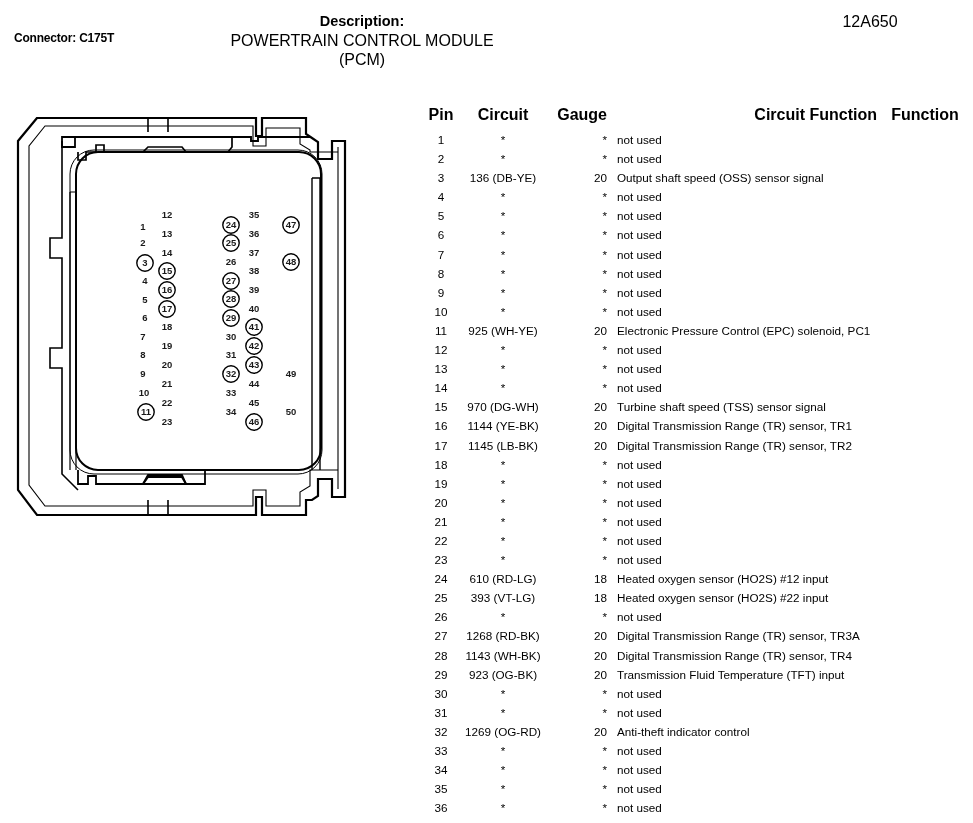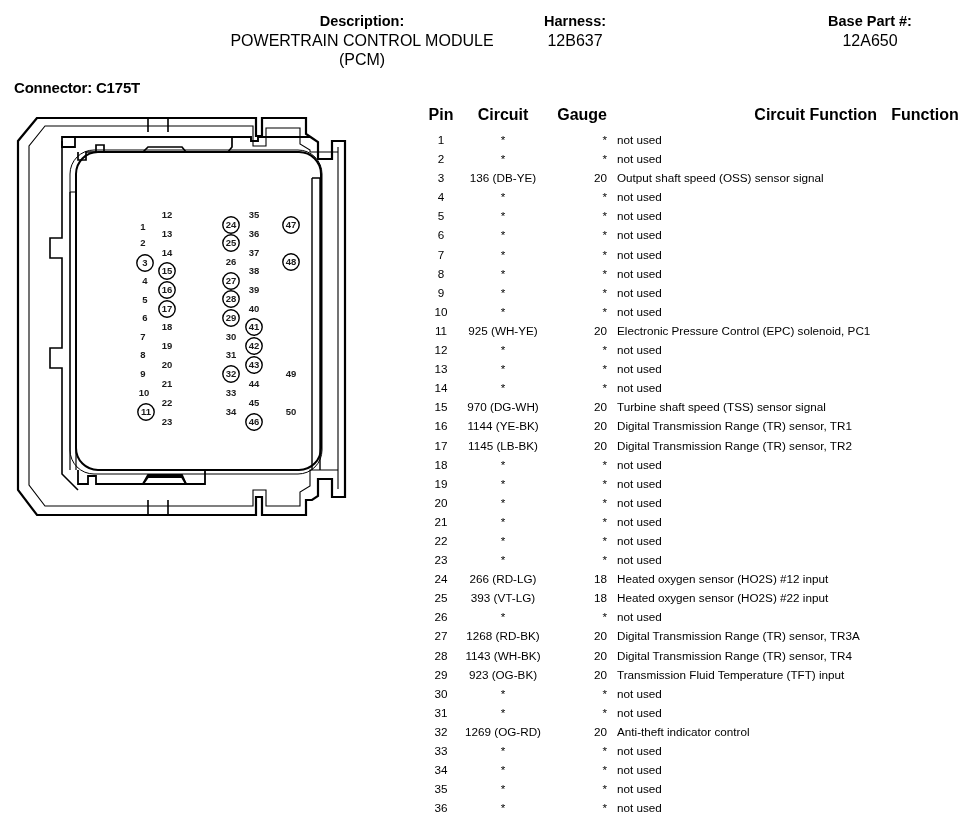--- a/index.html
+++ b/index.html
@@ -16,25 +16,24 @@
     overflow: hidden;
   }
 
   
   #header { position: absolute; left: 0; top: 0; width: 973px; height: 98px; }
 
   #connector-title {
     position: absolute;
     left: 14px;
     top: 31px;
-    font-size: 15px;
+    font-size: 12px;
     font-weight: bold;
     letter-spacing: -0.2px;
     white-space: nowrap;
-    margin-top: 48px;
   }
 
   .hdr-col { position: absolute; text-align: center; }
   .hdr-label {
     font-size: 14.5px;
     font-weight: bold;
     white-space: nowrap;
     line-height: 19px;
   }
   .hdr-value {
@@ -118,27 +117,22 @@
 
 <div id="header">
 
   <div id="connector-title">Connector: C175T</div>
 
   <div class="hdr-col" id="desc-col">
     <div class="hdr-label">Description:</div>
     <div class="hdr-value">POWERTRAIN CONTROL MODULE (PCM)</div>
   </div>
 
-  <div class="hdr-col" id="harness-col">
-    <div class="hdr-label">Harness:</div>
-    <div class="hdr-value">12B637</div>
-  </div>
 
   <div class="hdr-col" id="basepart-col">
-    <div class="hdr-label">Base Part #:</div>
     <div class="hdr-value">12A650</div>
   </div>
 
 </div>
 
 <div id="connector-figure">
   <svg width="400" height="440" viewBox="0 100 400 440" xmlns="http://www.w3.org/2000/svg">
 
     <path fill="none" stroke="#000" stroke-width="2.2" d="M 37,118 L 18,141 L 18,490 L 37,515 L 256,515 L 256,497 L 262,497 L 262,515
              L 306,515 L 306,500 L 312,500 L 318,496 L 318,479 L 332,479 L 332,497
@@ -519,21 +513,21 @@
         </tr>
         <tr>
           <td class="col-pin">23</td>
           <td class="col-circuit star">*</td>
           <td class="col-gauge star">*</td>
           <td class="col-function">not used</td>
           <td class="col-qualifier"></td>
         </tr>
         <tr>
           <td class="col-pin">24</td>
-          <td class="col-circuit">266 (RD-LG)</td>
+          <td class="col-circuit">610 (RD-LG)</td>
           <td class="col-gauge">18</td>
           <td class="col-function">Heated oxygen sensor (HO2S) #12 input</td>
           <td class="col-qualifier"></td>
         </tr>
         <tr>
           <td class="col-pin">25</td>
           <td class="col-circuit">393 (VT-LG)</td>
           <td class="col-gauge">18</td>
           <td class="col-function">Heated oxygen sensor (HO2S) #22 input</td>
           <td class="col-qualifier"></td>

